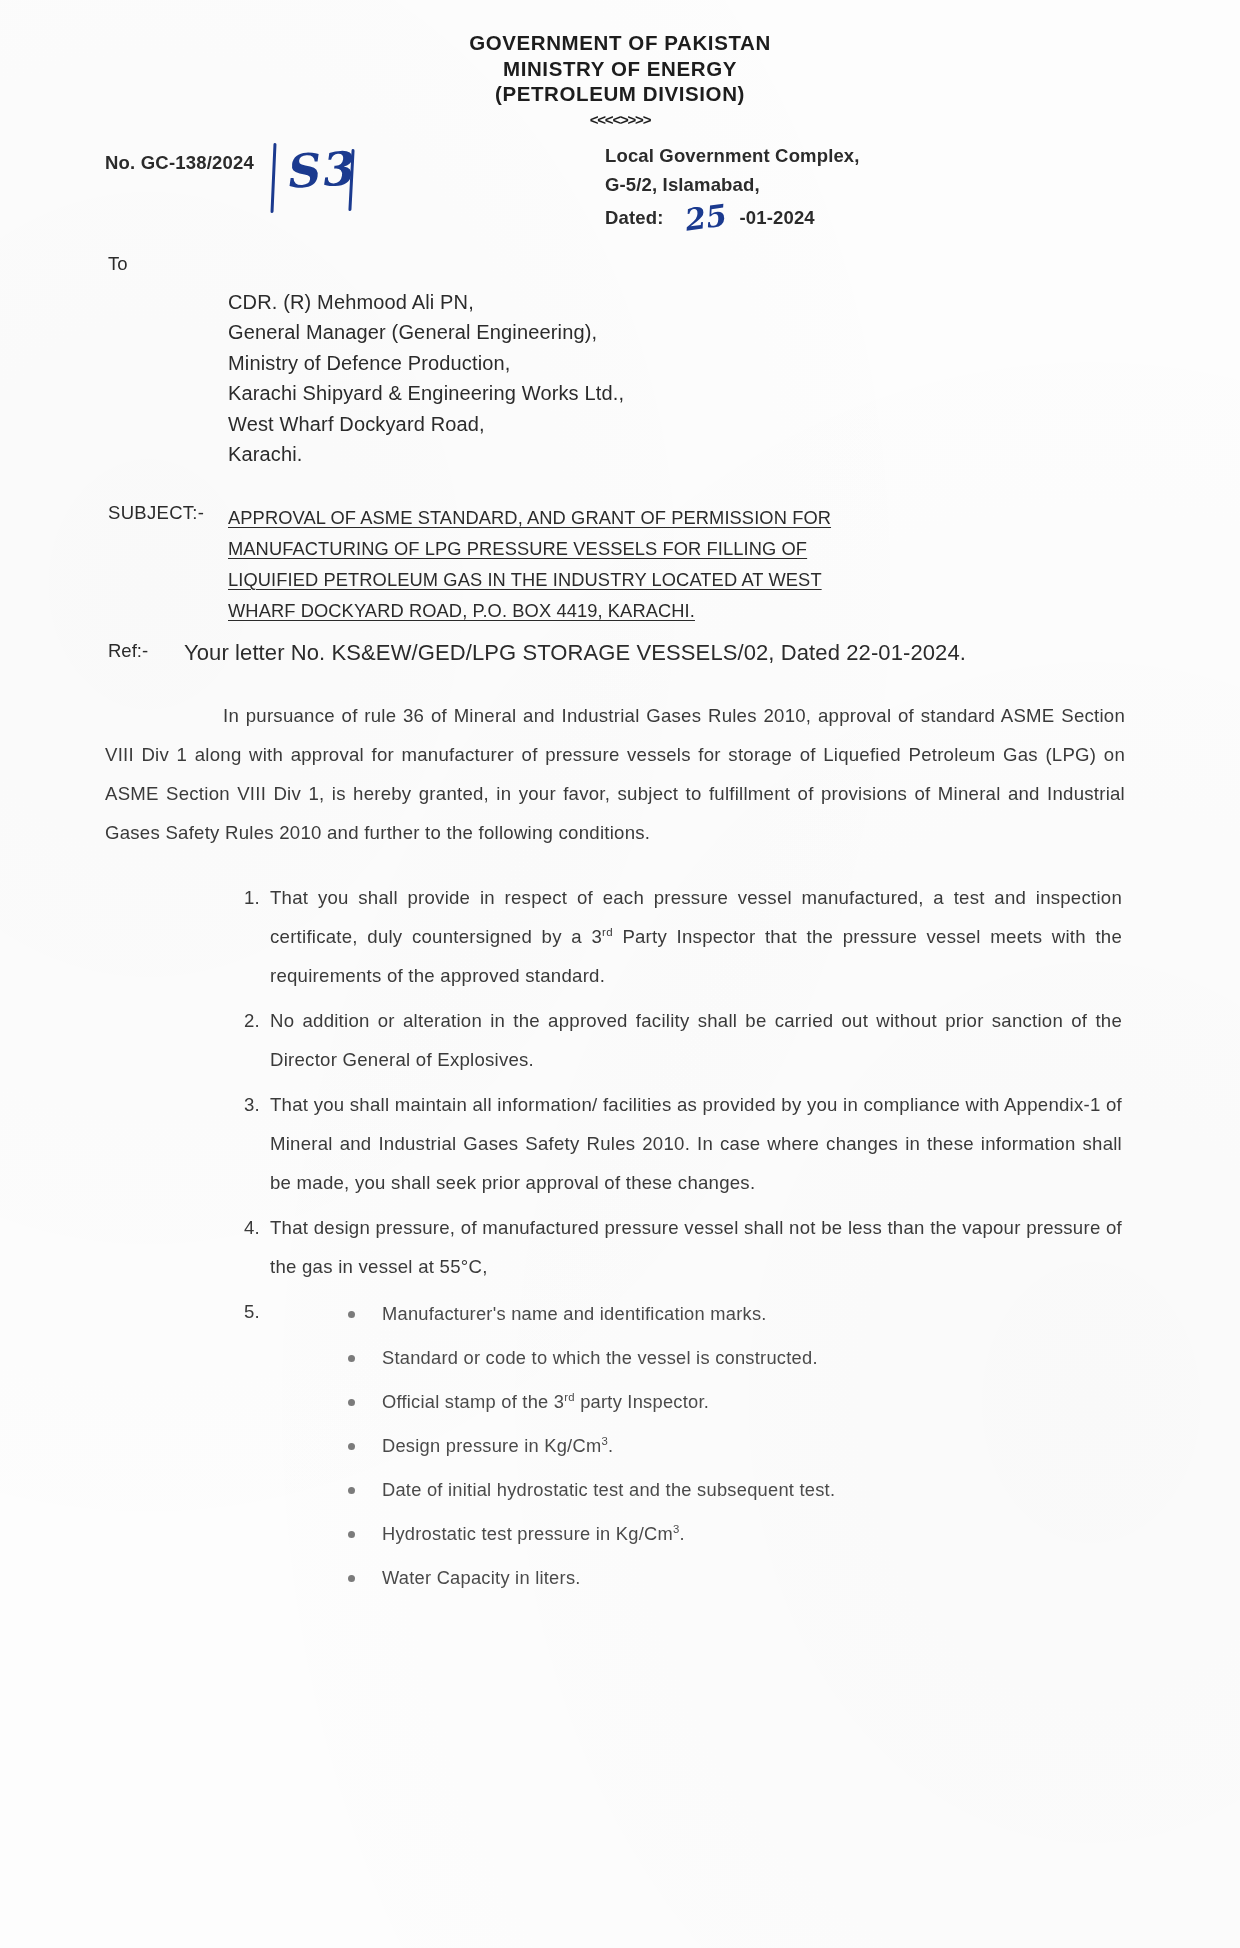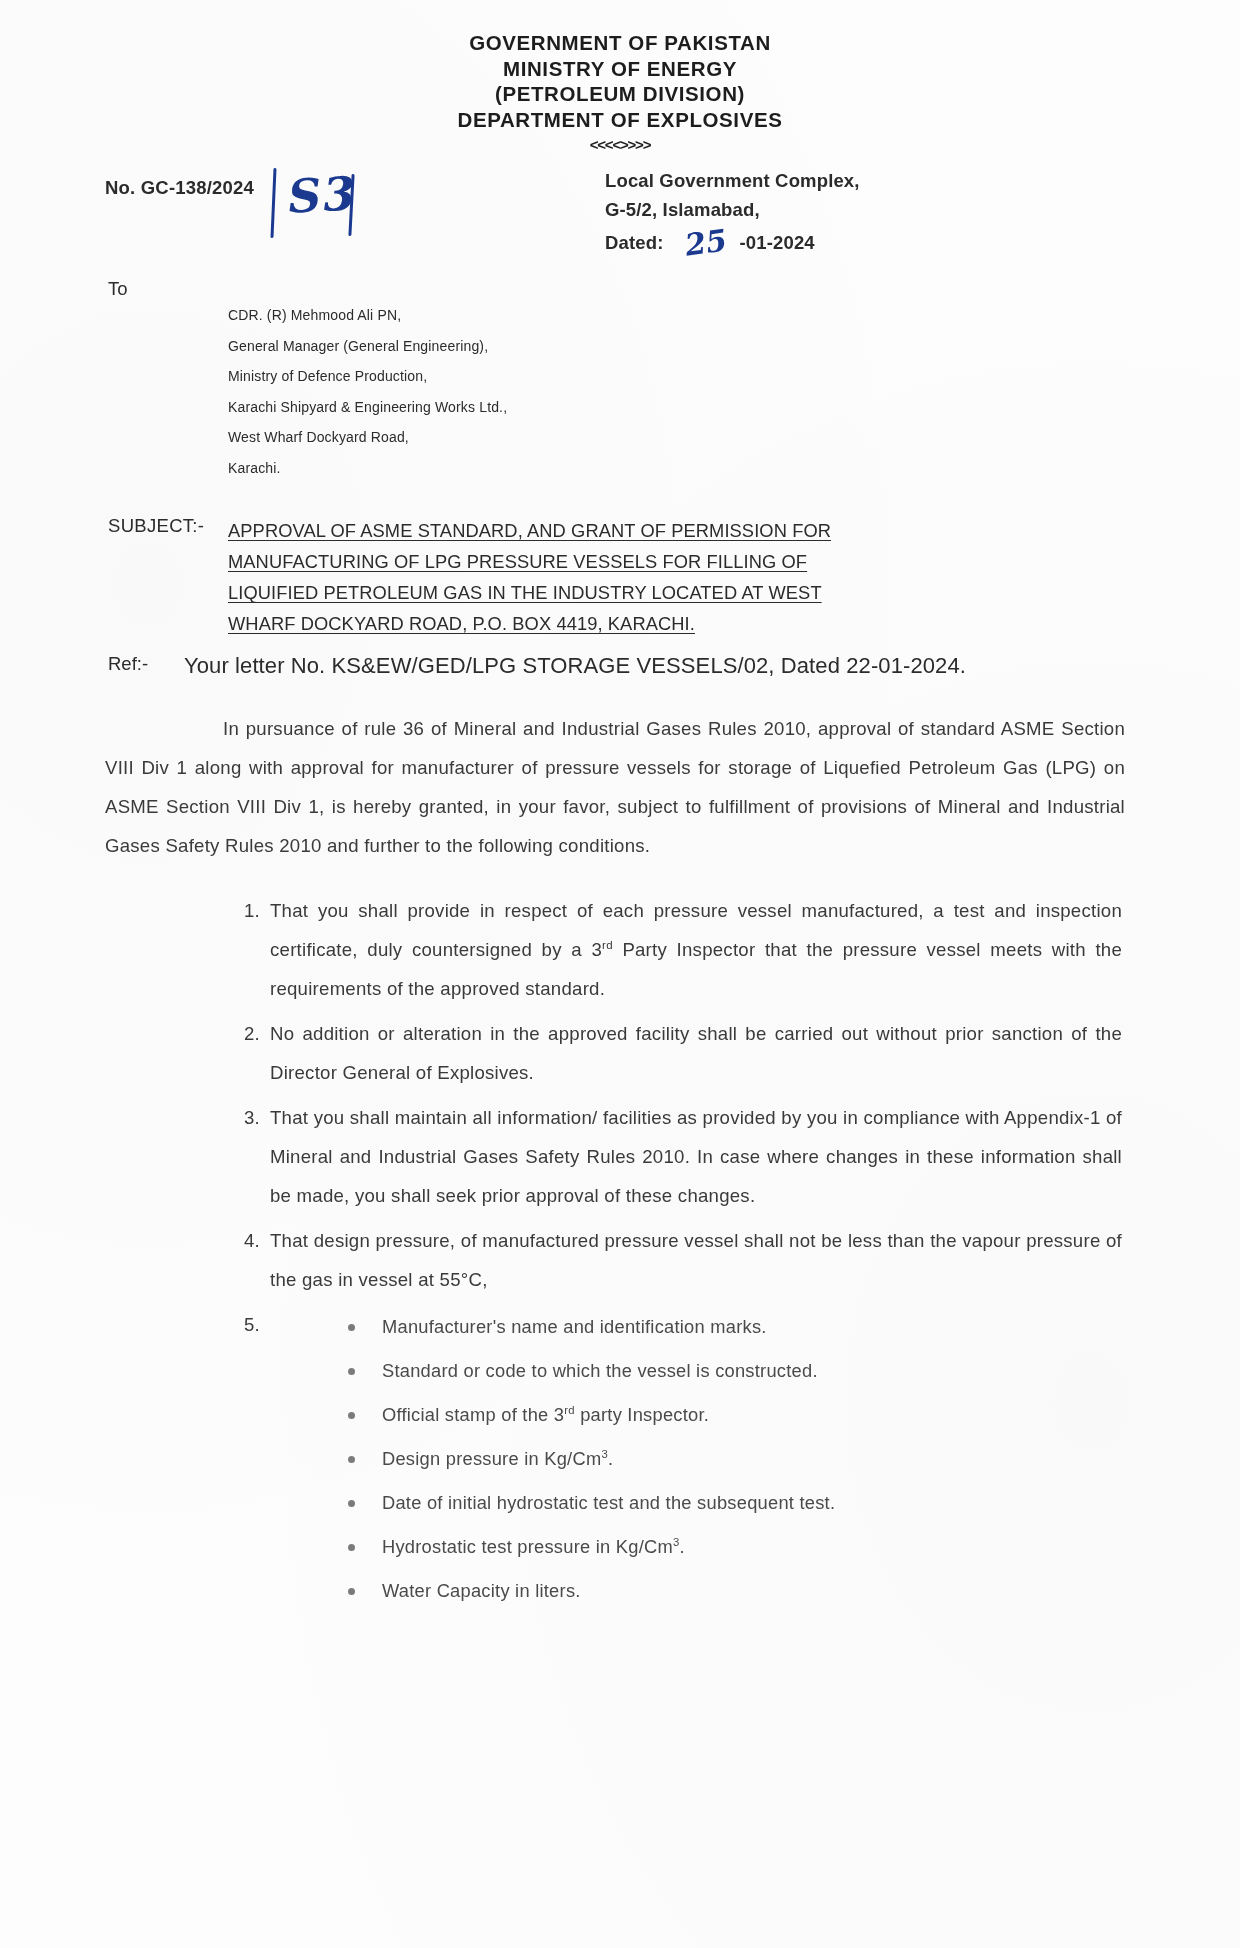--- a/index.html
+++ b/index.html
@@ -112,23 +112,23 @@
     top: 4px;
   }
 
   
   .to-label {
     margin-top: 20px;
     margin-left: 108px;
     font-size: 18.5px;
   }
   .recipient {
-    margin-top: 0;
+    margin-top: 12px;
     margin-left: 228px;
-    font-size: 14px;
+    font-size: 20px;
     line-height: 30.5px;
     letter-spacing: 0.15px;
   }
 
   
   .subject-wrap {
     margin-top: 32px;
     position: relative;
     padding-left: 108px;
   }
@@ -245,21 +245,20 @@
 </style>
 </head>
 <body>
 
 <div class="page">
 
   <div class="letterhead">
     <div class="lh-line">GOVERNMENT OF PAKISTAN</div>
     <div class="lh-line">MINISTRY OF ENERGY</div>
     <div class="lh-line">(PETROLEUM DIVISION)</div>
-    <div class="lh-line">DEPARTMENT OF EXPLOSIVES</div>
     <div class="lh-orn">&lt;&lt;&lt;&lt;&gt;&gt;&gt;&gt;</div>
   </div>
 
   <div class="ref-row">
     <div class="doc-no">No. GC-138/2024</div>
     <div class="hand-stroke stroke-a"></div>
     <div class="hand-num">S3</div>
     <div class="hand-stroke stroke-b"></div>
 
     <div class="addr-block">

